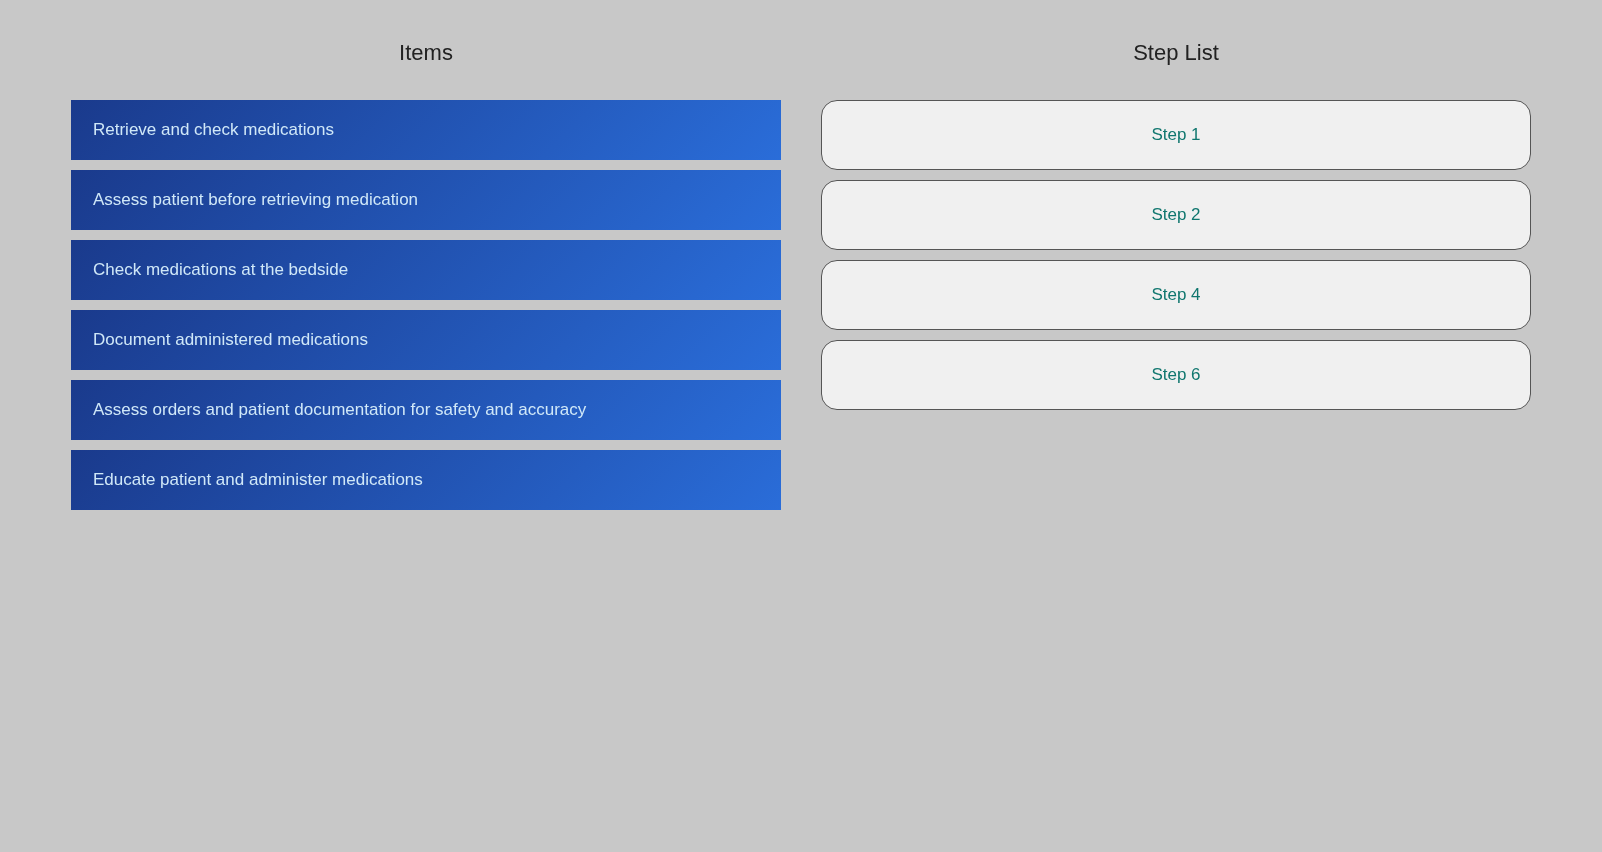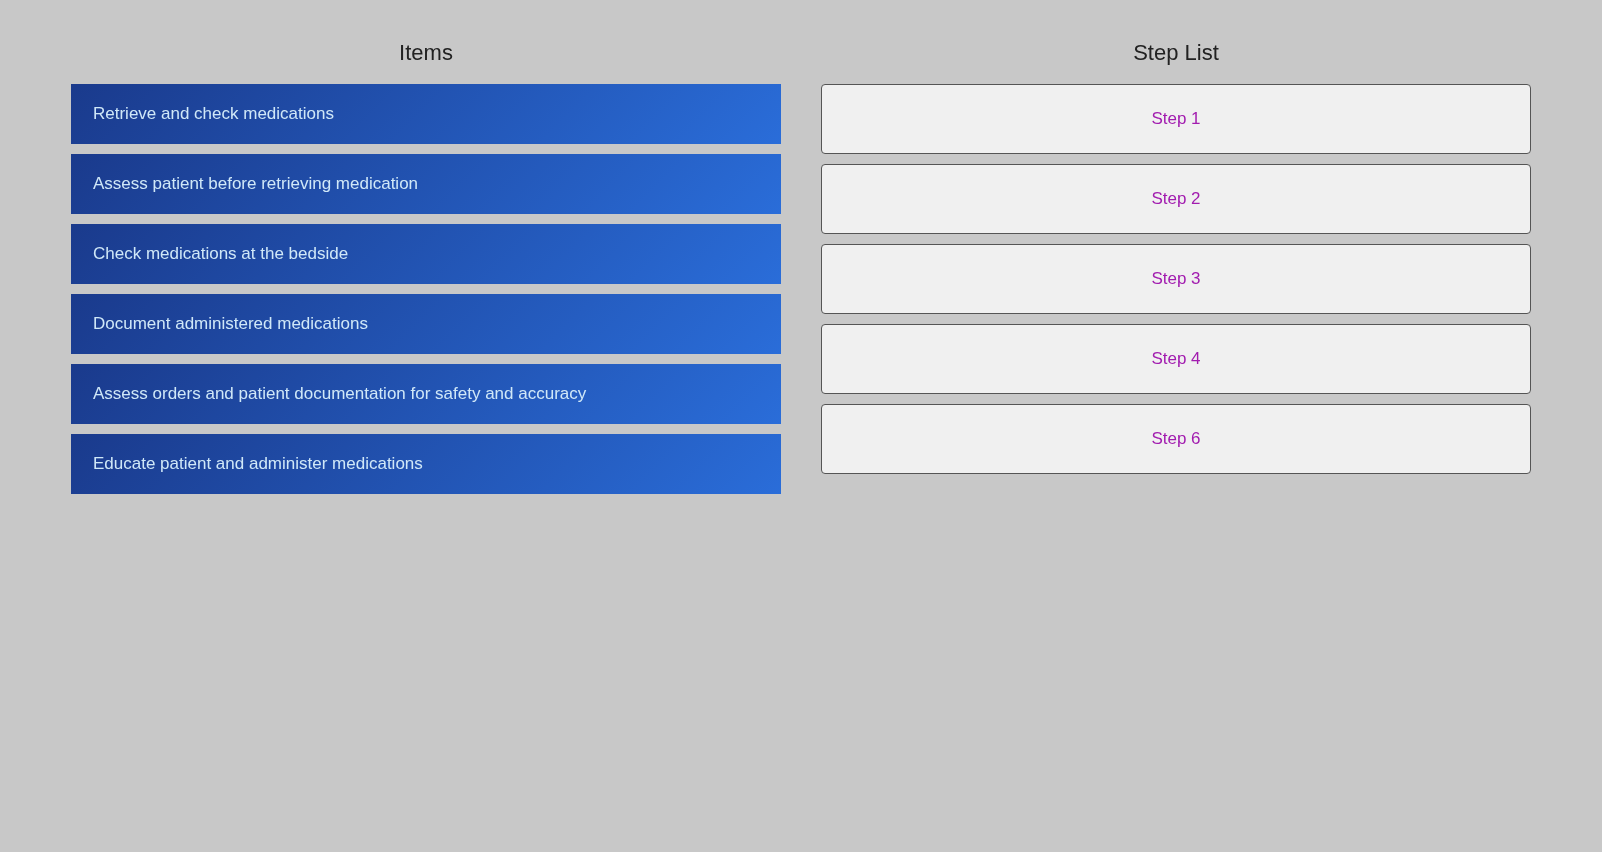--- a/index.html
+++ b/index.html
@@ -23,20 +23,21 @@
       display: flex;
       width: 1540px;
       gap: 40px;
       padding: 20px 40px;
     }
 
     .column {
       display: flex;
       flex-direction: column;
       flex: 1;
+      gap: 16px;
     }
 
     .column-header {
       text-align: center;
       font-size: 22px;
       font-weight: 500;
       color: #222;
       margin-bottom: 18px;
     }
 
@@ -60,24 +61,24 @@
 
     .step-list {
       display: flex;
       flex-direction: column;
       gap: 10px;
     }
 
     .step-card {
       background-color: #f0f0f0;
       border: 1.5px solid #555;
-      border-radius: 4px;
+      border-radius: 16px;
       padding: 18px 20px;
       font-size: 17px;
-      color: #a21caf;
+      color: #0f766e;
       min-height: 70px;
       display: flex;
       align-items: center;
       justify-content: center;
     }
   </style>
 </head>
 <body>
 
 <div class="main-container">
@@ -92,18 +93,17 @@
         <div class="item-card">Assess orders and patient documentation for safety and accuracy</div>
         <div class="item-card">Educate patient and administer medications</div>
       </div>
   </div>
 
   <div class="column">
     <div class="column-header">Step List</div>
     <div class="step-list" id="step-list">
         <div class="step-card">Step 1</div>
         <div class="step-card">Step 2</div>
-        <div class="step-card">Step 3</div>
         <div class="step-card">Step 4</div>
         <div class="step-card">Step 6</div>
       </div>
   </div>
 </div>
 
 </body></html>

